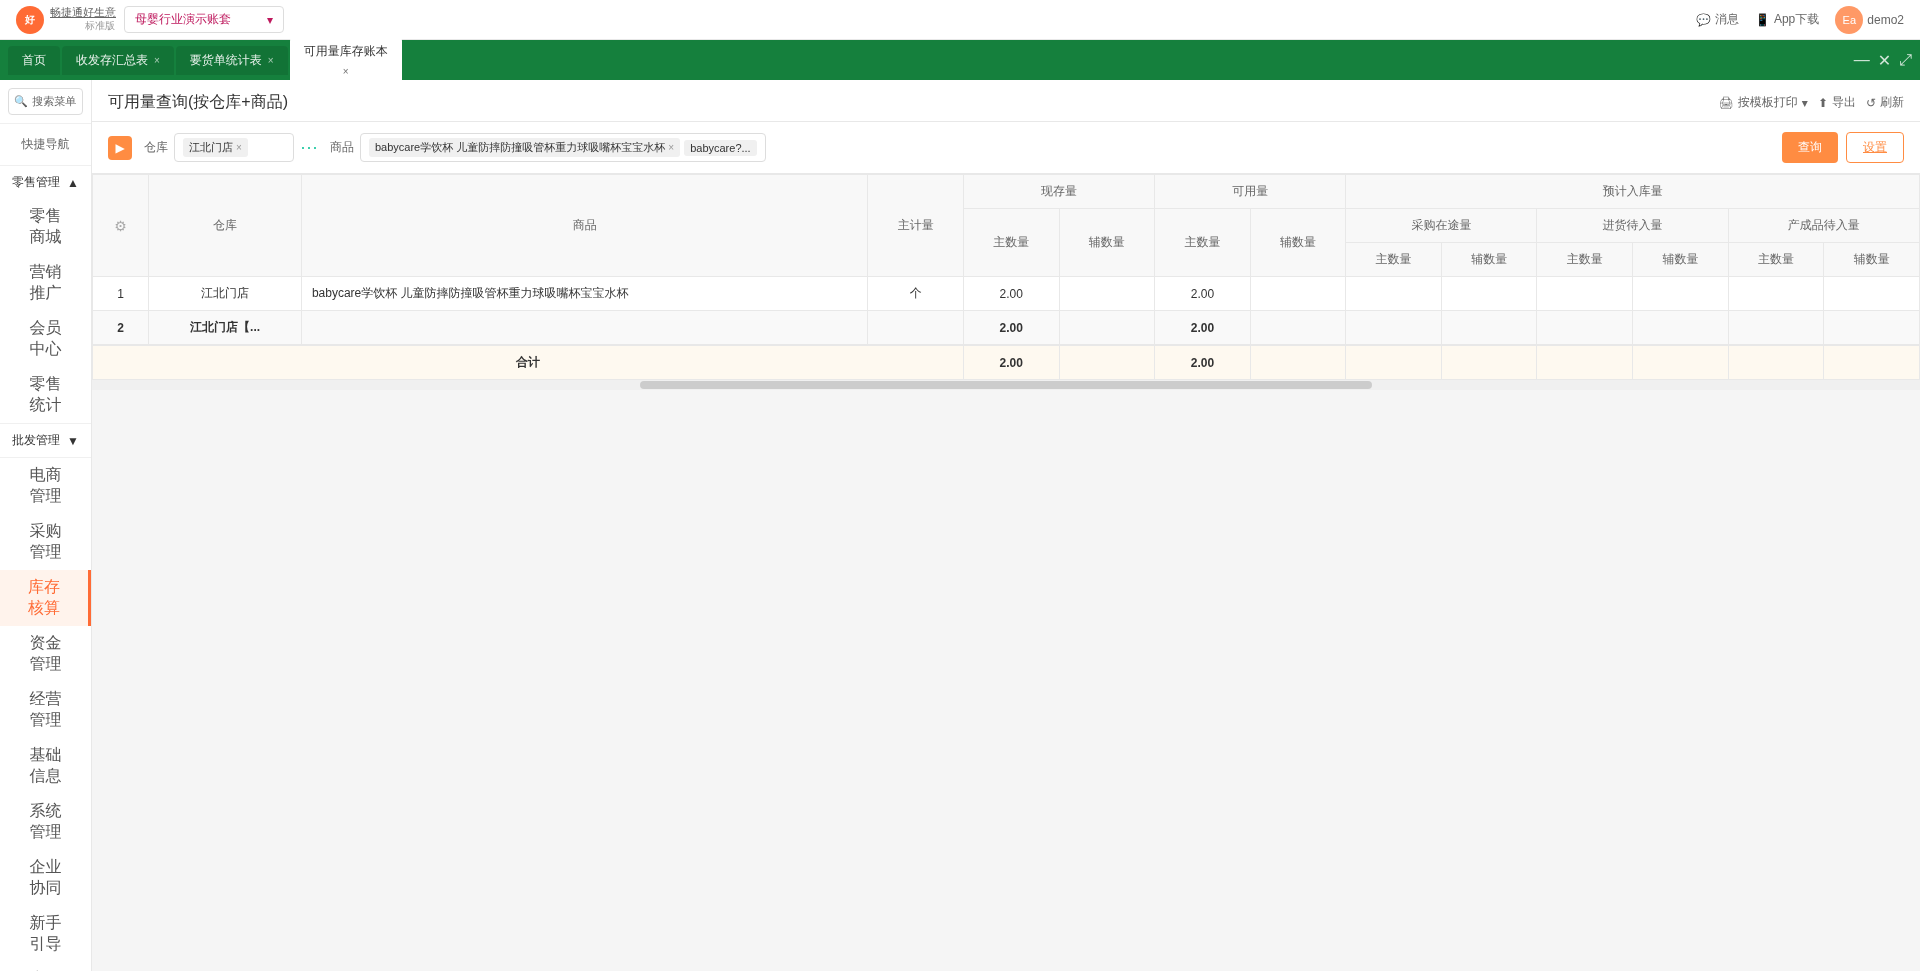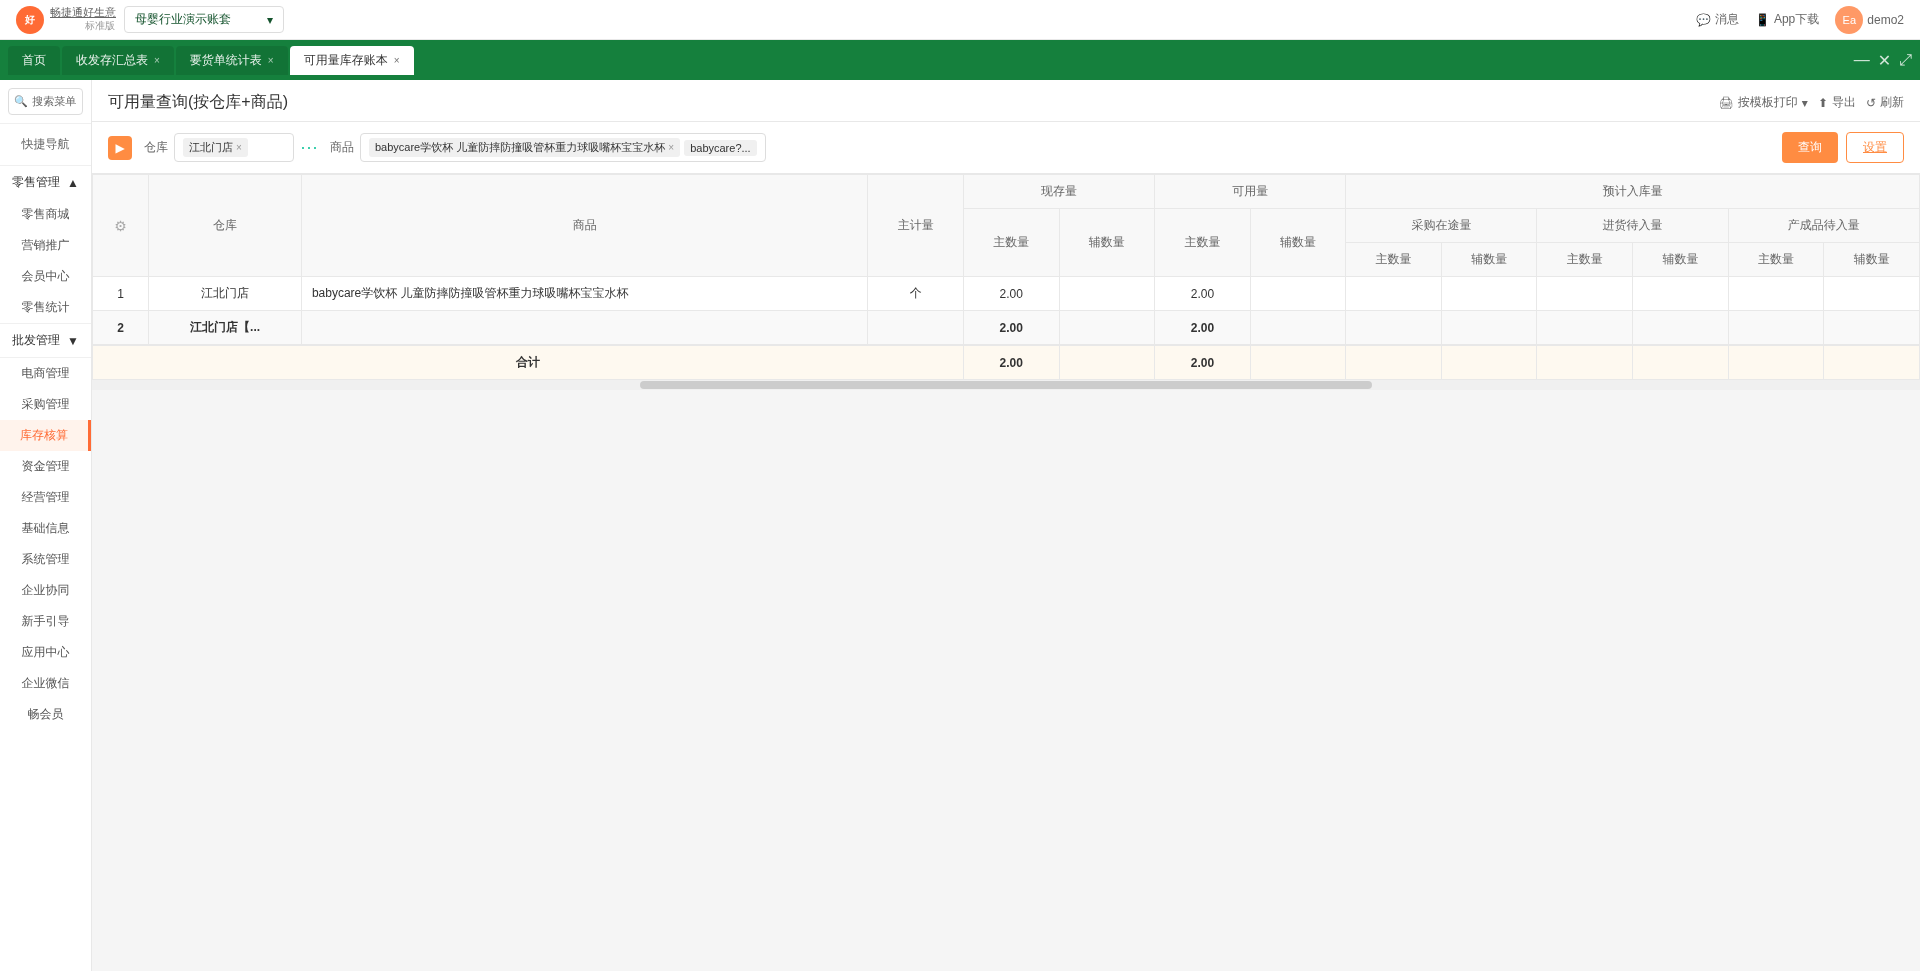--- a/index.html
+++ b/index.html
@@ -5,46 +5,46 @@
     * { box-sizing: border-box; margin: 0; padding: 0; }
     body { font-family: "Microsoft YaHei", "PingFang SC", sans-serif; font-size: 12px; background: #f5f5f5; color: #333; display: flex; flex-direction: column; height: 971px; overflow: hidden; }
 
     
     .top-bar { background: #fff; height: 40px; display: flex; align-items: center; justify-content: space-between; padding: 0 16px; border-bottom: 1px solid #e8e8e8; flex-shrink: 0; }
     .top-bar-left { display: flex; align-items: center; gap: 8px; }
     .logo-area { display: flex; align-items: center; gap: 6px; }
     .logo-icon { width: 28px; height: 28px; background: #ff6b35; border-radius: 50%; display: flex; align-items: center; justify-content: center; color: white; font-weight: bold; font-size: 10px; }
     .logo-text { font-size: 11px; color: #666; line-height: 1.2; text-decoration: underline; }
     .logo-sub { font-size: 10px; color: #999; margin-left: 35px; }
-    .industry-select { display: flex; align-items: center; gap: 4px; padding: 4px 10px; border: 1px solid #ddd; border-radius: 4px; cursor: pointer; font-size: 12px; color: #14532d; min-width: 160px; justify-content: space-between; }
+    .industry-select { display: flex; align-items: center; gap: 4px; padding: 4px 10px; border: 1px solid #ddd; border-radius: 4px; cursor: pointer; font-size: 12px; color: #be185d; min-width: 160px; justify-content: space-between; }
     .top-bar-right { display: flex; align-items: center; gap: 16px; }
     .top-bar-action { display: flex; align-items: center; gap: 4px; color: #666; font-size: 12px; cursor: pointer; }
     .avatar { width: 28px; height: 28px; border-radius: 50%; background: #ff9966; display: flex; align-items: center; justify-content: center; color: white; font-size: 11px; }
 
     
     .tab-bar { background: #15803d; height: 40px; display: flex; align-items: center; padding: 0 8px; gap: 2px; flex-shrink: 0; }
     .tab { display: flex; align-items: center; gap: 6px; padding: 6px 14px; border-radius: 4px 4px 0 0; font-size: 12px; cursor: pointer; color: rgba(255,255,255,0.85); }
-    .tab.active { background: #fff; color: #333; }
+    .tab.active { background: #fff; color: #333; flex-direction: column; }
     .tab.inactive { background: rgba(0,0,0,0.1); color: rgba(255,255,255,0.9); }
     .tab-close { font-size: 10px; color: inherit; opacity: 0.7; cursor: pointer; }
     .tab-bar-actions { margin-left: auto; display: flex; gap: 8px; }
     .tab-bar-btn { color: white; font-size: 16px; cursor: pointer; opacity: 0.8; }
 
     
     .main-layout { display: flex; flex: 1; overflow: hidden; }
 
     
     .sidebar { width: 92px; background: #fff; border-right: 1px solid #e8e8e8; display: flex; flex-direction: column; overflow-y: auto; flex-shrink: 0; }
     .sidebar-search { padding: 8px; border-bottom: 1px solid #f0f0f0; }
     .sidebar-search-btn { width: 100%; background: none; border: 1px solid #ddd; border-radius: 4px; padding: 5px; font-size: 11px; color: #666; cursor: pointer; display: flex; align-items: center; gap: 4px; justify-content: center; }
     .sidebar-nav { padding: 6px 0; border-bottom: 1px solid #f0f0f0; }
     .sidebar-nav-item { padding: 6px 16px; font-size: 12px; color: #666; cursor: pointer; text-align: center; }
     .sidebar-section { border-bottom: 1px solid #f0f0f0; }
     .sidebar-section-header { display: flex; align-items: center; justify-content: space-between; padding: 8px 12px; font-size: 12px; color: #333; cursor: pointer; font-weight: 500; }
-    .sidebar-item { padding: 7px 16px; font-size: 12px; color: #555; cursor: pointer; text-align: center; }
+    .sidebar-item { padding: 7px 28px; font-size: 16px; color: #555; cursor: pointer; text-align: center; }
     .sidebar-item.active { color: #ff6b35; background: #fff3ec; font-weight: 500; border-right: 3px solid #ff6b35; }
 
     
     .content { flex: 1; display: flex; flex-direction: column; overflow: hidden; }
     .page-header { padding: 12px 16px 8px; background: #fff; border-bottom: 1px solid #e8e8e8; display: flex; align-items: center; justify-content: space-between; }
     .page-title { font-size: 16px; font-weight: 500; color: #333; }
     .page-actions { display: flex; align-items: center; gap: 10px; }
     .btn-template-print { display: flex; align-items: center; gap: 4px; font-size: 12px; color: #666; cursor: pointer; border: none; background: none; }
     .btn-export { display: flex; align-items: center; gap: 4px; font-size: 12px; color: #666; cursor: pointer; border: none; background: none; }
     .btn-refresh { display: flex; align-items: center; gap: 4px; font-size: 12px; color: #666; cursor: pointer; border: none; background: none; }

